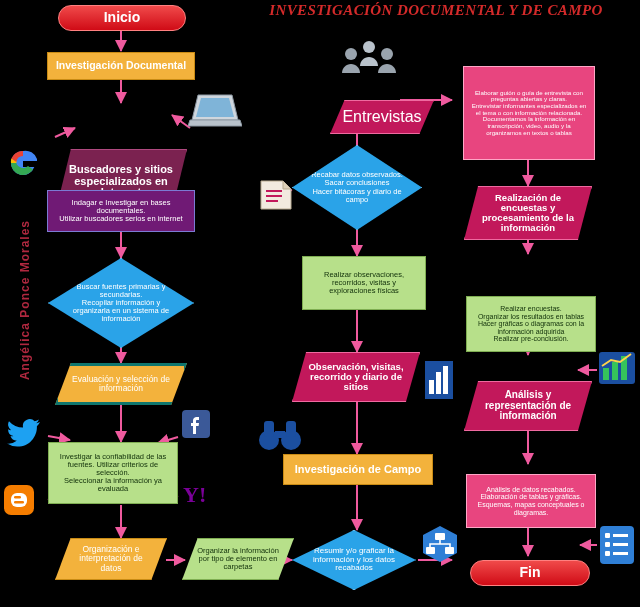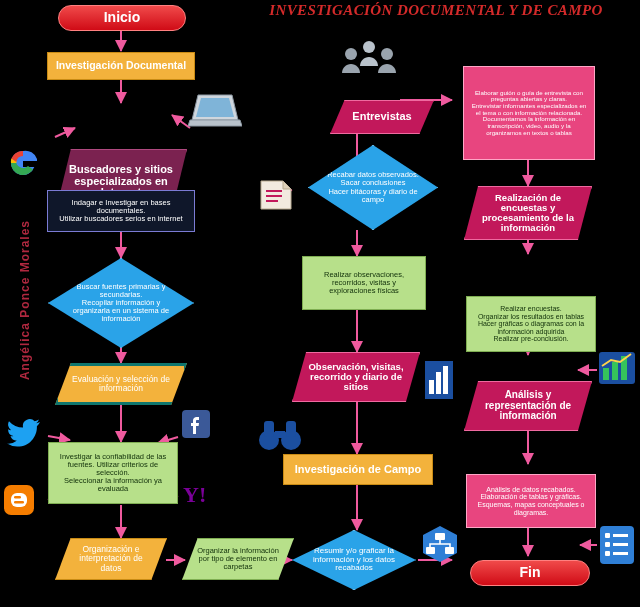--- a/index.html
+++ b/index.html
@@ -70,21 +70,21 @@
 
   <div class="vert" style="position:absolute;left:18px;top:220px;color:#b0283f;font-weight:bold;font-size:12px;letter-spacing:1px;">Angélica Ponce Morales</div>
 
   <div class="node stadium" style="left:58px;top:5px;width:128px;height:26px;background:linear-gradient(#f04a4a,#d00b16);font-weight:bold;font-size:14px;border:1px solid #ff8080;">Inicio</div>
 
   <div class="node rect" style="left:47px;top:52px;width:148px;height:28px;background:#f3b23c;border:1px solid #c98b14;color:#fff;font-size:10.5px;font-weight:bold;">Investigación Documental</div>
 
   <div class="node" style="left:55px;top:103px;width:132px;height:65px;background:#7b2250;border:1px solid #b0497f;font-size:11px;font-weight:bold;
               clip-path:polygon(12% 0,100% 0,88% 100%,0 100%);padding:0 12px;margin-top:46px;">Buscadores  y sitios especializados en Internet</div>
 
-  <div class="node rect" style="left:47px;top:190px;width:148px;height:42px;background:#0f172a;border:1px solid #7b7bd4;font-size:7.5px;white-space:pre-line;padding:2px 5px;">Indagar e Investigar en bases documentales.
+  <div class="node rect" style="left:47px;top:190px;width:148px;height:42px;background:#701a75;border:1px solid #7b7bd4;font-size:7.5px;white-space:pre-line;padding:2px 5px;">Indagar e Investigar en bases documentales.
 Utilizar buscadores serios en internet</div>
 
   <div class="node diamond" style="left:48px;top:258px;width:146px;height:90px;background:#2aa3e8;border:1px solid #7fd0ff;font-size:7.5px;white-space:pre-line;
               clip-path:polygon(50% 0,100% 50%,50% 100%,0 50%);padding:0 18px;">Buscar fuentes primarias y secundarias.
 Recopilar información y organizarla en un sistema de información</div>
 
   <div class="node" style="left:55px;top:363px;width:132px;height:42px;background:#f3b23c;border:3px solid #0f766e;font-size:8.5px;white-space:pre-line;
               clip-path:polygon(12% 0,100% 0,88% 100%,0 100%);padding:0 12px;">Evaluación y selección de información</div>
 
   <div class="node rect" style="left:48px;top:442px;width:130px;height:62px;background:#b7e08a;border:1px solid #7fae52;color:#11300a;font-size:7.5px;white-space:pre-line;padding:2px 5px;">Investigar la confiabilidad de las fuentes. Utilizar criterios de selección.
@@ -99,26 +99,26 @@
   <div class="node" style="left:292px;top:530px;width:124px;height:60px;background:#2aa3e8;border:1px solid #7fd0ff;font-size:8px;white-space:pre-line;
               clip-path:polygon(50% 0,100% 50%,50% 100%,0 50%);padding:0 16px;">Resumir y/o graficar la información y los datos recabados</div>
 
   <div class="node rect" style="left:283px;top:454px;width:150px;height:31px;background:#f3b23c;border:1px solid #c98b14;font-size:11px;font-weight:bold;">Investigación de Campo</div>
 
   <div class="node" style="left:292px;top:352px;width:128px;height:50px;background:#c2185b;border:1px solid #ef6aa0;font-size:9.5px;font-weight:bold;white-space:pre-line;
               clip-path:polygon(11% 0,100% 0,89% 100%,0 100%);padding:0 12px;">Observación, visitas, recorrido y diario de sitios</div>
 
   <div class="node rect" style="left:302px;top:256px;width:124px;height:54px;background:#b7e08a;border:1px solid #7fae52;color:#11300a;font-size:7.5px;white-space:pre-line;padding:2px 6px;">Realizar observaciones, recorridos, visitas y exploraciones físicas</div>
 
-  <div class="node diamond" style="left:308px;top:145px;width:130px;height:85px;background:#2aa3e8;border:1px solid #7fd0ff;font-size:7.5px;white-space:pre-line;
+  <div class="node diamond" style="left:292px;top:145px;width:130px;height:85px;background:#2aa3e8;border:1px solid #7fd0ff;font-size:7.5px;white-space:pre-line;
               clip-path:polygon(50% 0,100% 50%,50% 100%,0 50%);padding:0 14px;">Recabar datos observados.
 Sacar conclusiones
 Hacer bitácoras y diario de campo</div>
 
-  <div class="node" style="left:330px;top:100px;width:104px;height:34px;background:#c2185b;border:1px solid #ef6aa0;font-size:11px;font-weight:bold;
+  <div class="node" style="left:330px;top:100px;width:104px;height:34px;background:#c2185b;border:1px solid #ef6aa0;font-size:16px;font-weight:normal;
               clip-path:polygon(14% 0,100% 0,86% 100%,0 100%);padding:0 10px;">Entrevistas</div>
 
   <div class="node rect" style="left:463px;top:66px;width:132px;height:94px;background:#e8457f;border:1px solid #ffa6c6;font-size:6.2px;white-space:pre-line;padding:3px 6px;">Elaborar guión o guía de entrevista con preguntas abiertas y claras.
 Entrevistar informantes especializados en el tema o con información relacionada.
 Documentarnos la información en transcripción, video, audio y la organizamos en textos o tablas</div>
 
   <div class="node" style="left:464px;top:186px;width:128px;height:54px;background:#c2185b;border:1px solid #ef6aa0;font-size:9.5px;font-weight:bold;white-space:pre-line;
               clip-path:polygon(11% 0,100% 0,89% 100%,0 100%);padding:0 12px;">Realización de encuestas y procesamiento de la información</div>
 
   <div class="node rect" style="left:466px;top:311px;width:130px;height:56px;background:#b7e08a;border:1px solid #7fae52;color:#11300a;font-size:7px;white-space:pre-line;padding:2px 6px;top:296px;">Realizar encuestas.

